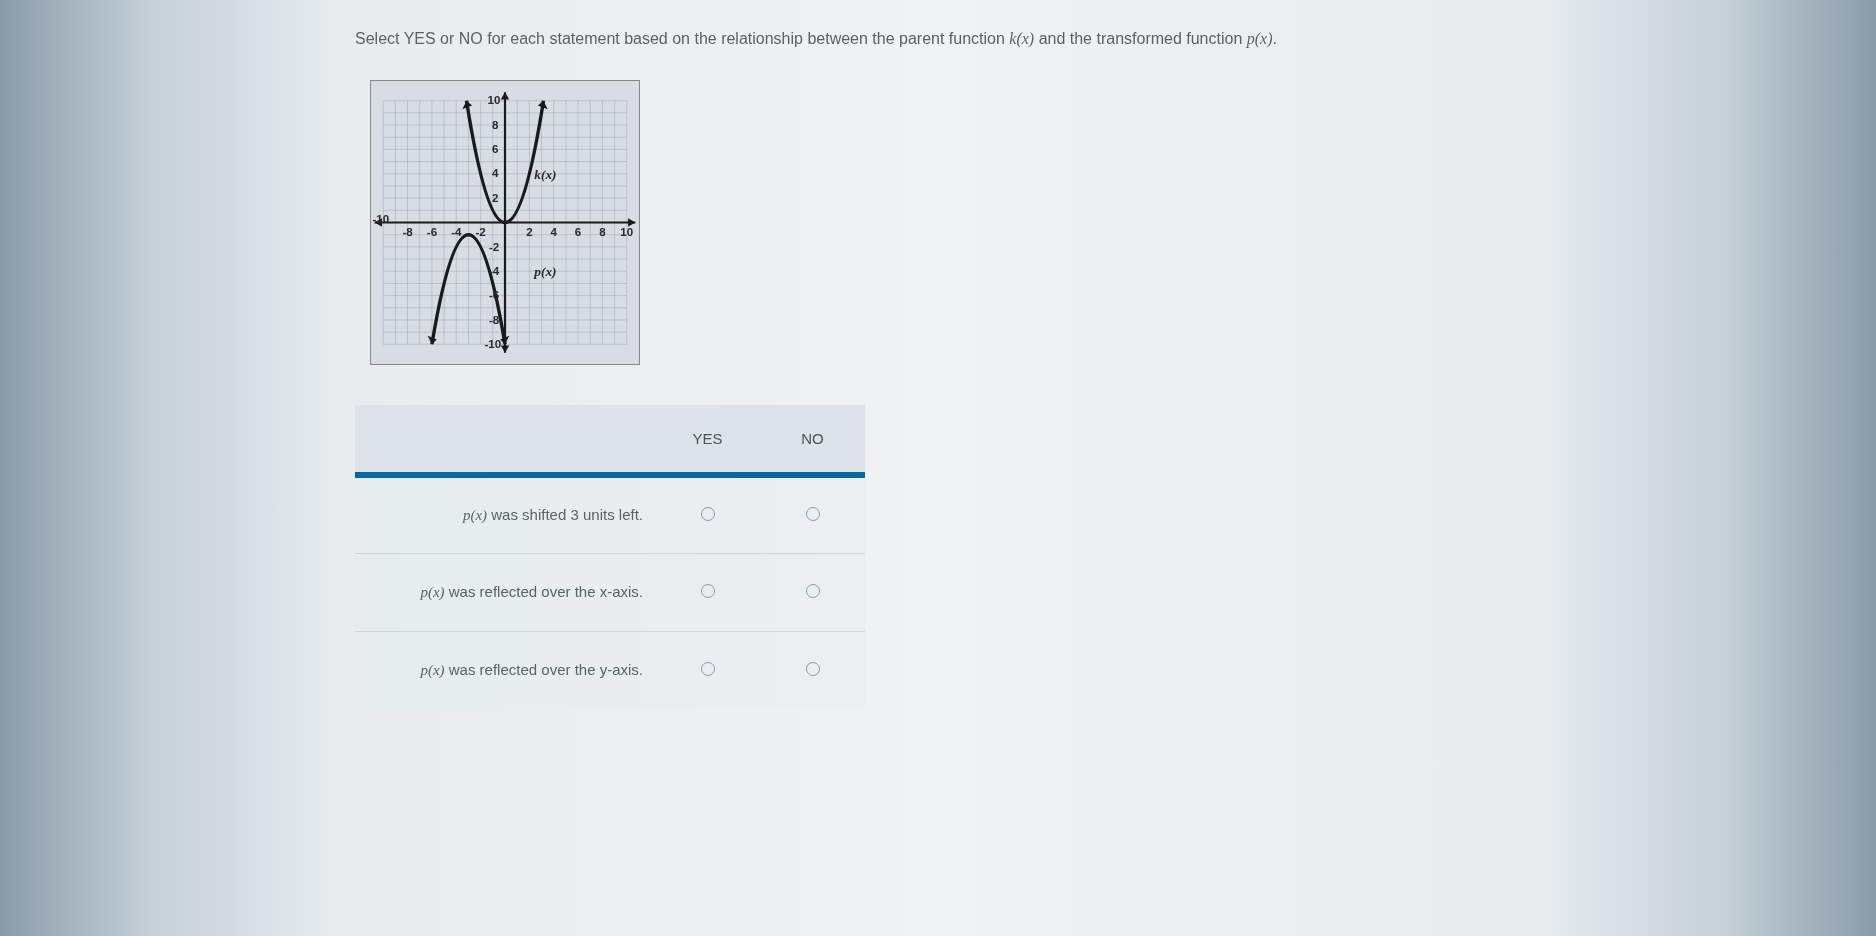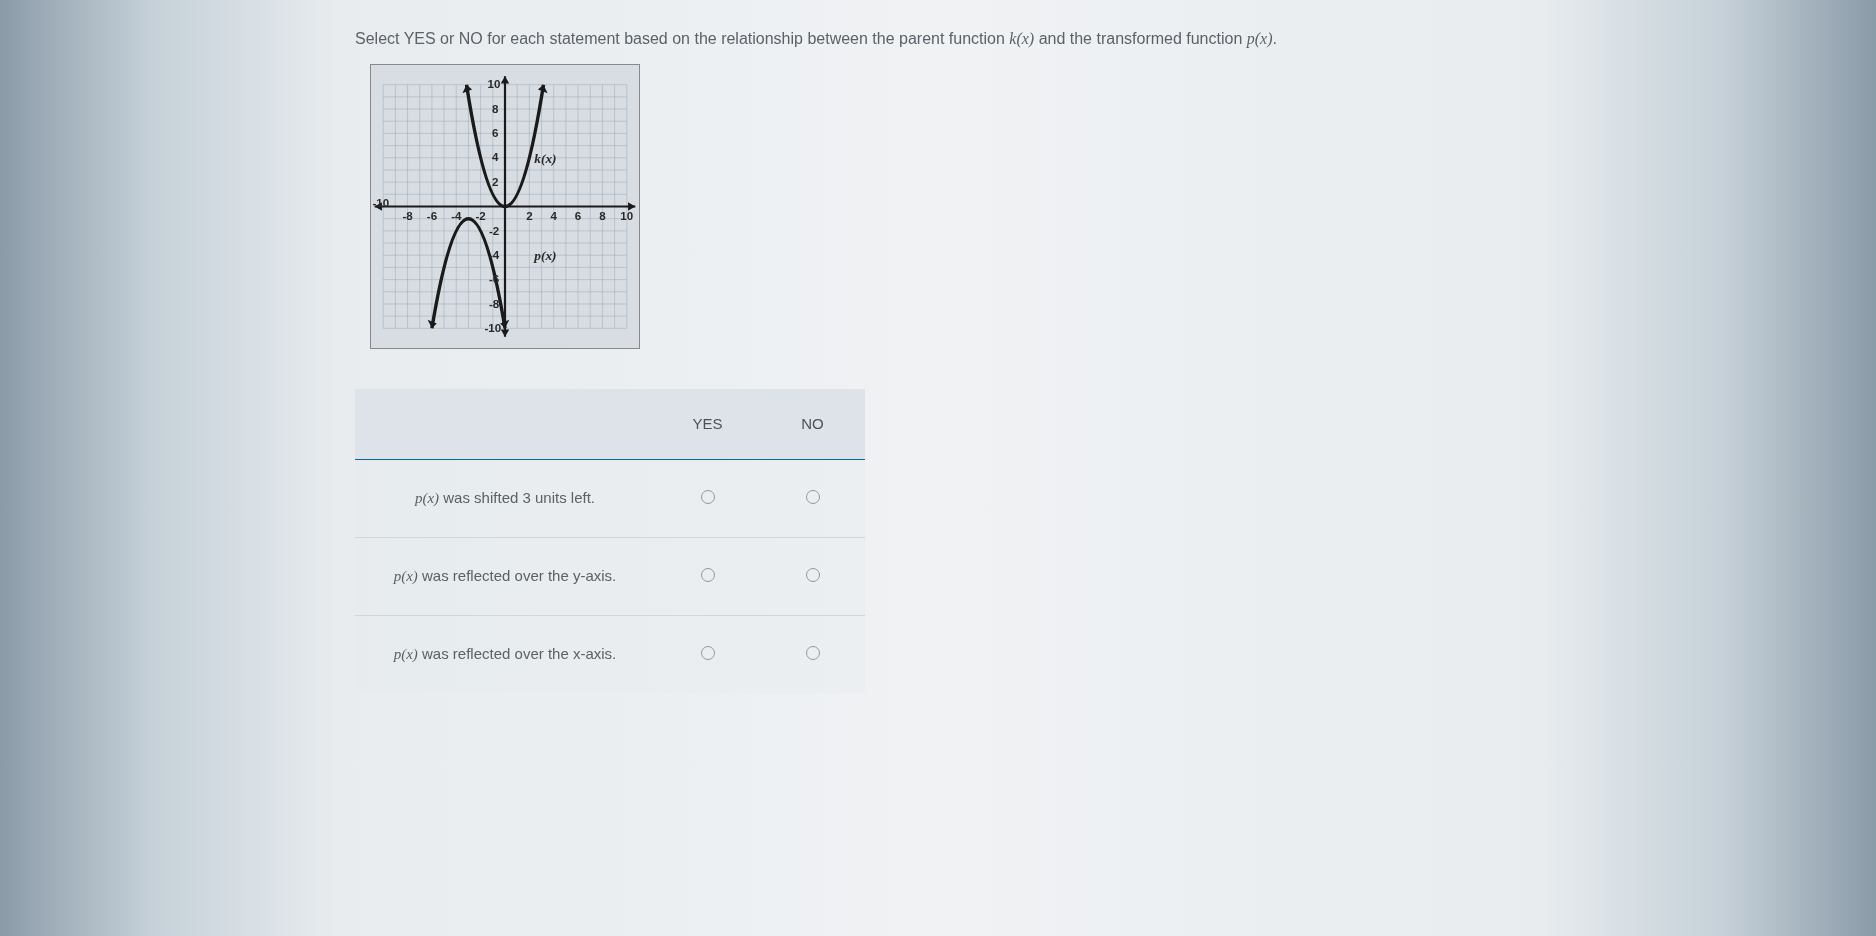--- a/index.html
+++ b/index.html
@@ -7,51 +7,51 @@
       font-family: Arial, Helvetica, sans-serif;
       background: linear-gradient(90deg, #8a9ba8 0%, #c5d0d8 8%, #e8ecef 18%, #f0f2f4 50%, #e8ecef 82%, #c5d0d8 92%, #8a9ba8 100%);
       min-height: 936px;
       width: 1876px;
       padding: 30px 0 0 355px;
       color: #4a5258;
     }
     .instruction {
       font-size: 16px;
       color: #5a6268;
-      margin-bottom: 16px;
+      margin-bottom: 32px;
     }
     .instruction .fn { font-style: italic; font-family: Georgia, serif; }
     .graph-box {
       width: 270px;
       height: 285px;
       background: #d8dde3;
       border: 1px solid #888;
       margin: 15px 0 40px 15px;
       position: relative;
     }
     .graph-svg { width: 100%; height: 100%; display: block; }
     .table-wrap { width: 510px; }
     table { width: 100%; border-collapse: collapse; font-size: 15px; }
     thead th {
       background: #dde3e8;
       height: 70px;
       font-weight: normal;
       color: #4a5258;
-      border-bottom: 1px solid #0369a1;
+      border-bottom: 6px solid #0369a1;
     }
     thead th:first-child { width: 300px; text-align: left; }
     thead th.yes, thead th.no { width: 105px; text-align: center; }
     tbody td {
       height: 78px;
       padding: 0 12px;
       border-top: 1px solid #d0d6dc;
       background: rgba(230,234,238,0.35);
       color: #5a6268;
     }
-    tbody td.statement { text-align: center; font-size: 15px; margin-top: 44px; }
+    tbody td.statement { text-align: right; font-size: 15px; margin-top: 44px; }
     tbody td.statement .fn { font-style: italic; font-family: Georgia, serif; }
     tbody td.radio-cell { text-align: center; }
     .radio {
       display: inline-block;
       width: 14px;
       height: 14px;
       border: 1.5px solid #8a9aa8;
       border-radius: 50%;
       background: transparent;
       cursor: pointer;
@@ -170,24 +170,24 @@
         <th class="no">NO</th>
       </tr>
     </thead>
     <tbody>
       <tr>
         <td class="statement"><span class="fn">p(x)</span><span> was shifted 3 units left.</span></td>
         <td class="radio-cell"><span class="radio"></span></td>
         <td class="radio-cell"><span class="radio"></span></td>
       </tr>
       <tr>
-        <td class="statement"><span class="fn">p(x)</span><span> was reflected over the y-axis.</span></td>
+        <td class="statement"><span class="fn">p(x)</span><span> was reflected over the x-axis.</span></td>
         <td class="radio-cell"><span class="radio"></span></td>
         <td class="radio-cell"><span class="radio"></span></td>
       </tr>
       <tr>
-        <td class="statement"><span class="fn">p(x)</span><span> was reflected over the x-axis.</span></td>
+        <td class="statement"><span class="fn">p(x)</span><span> was reflected over the y-axis.</span></td>
         <td class="radio-cell"><span class="radio"></span></td>
         <td class="radio-cell"><span class="radio"></span></td>
       </tr>
     </tbody>
   </table>
 </div>
 
 </body></html>

